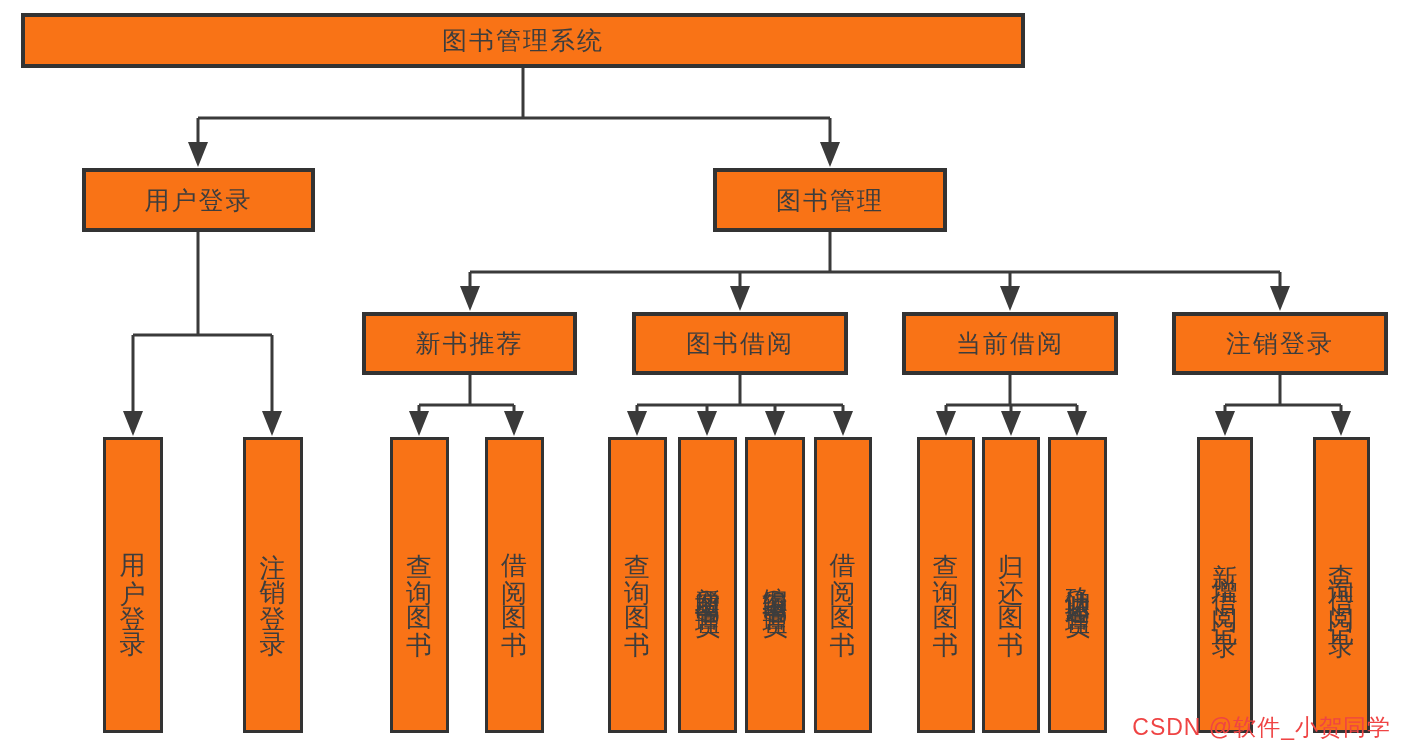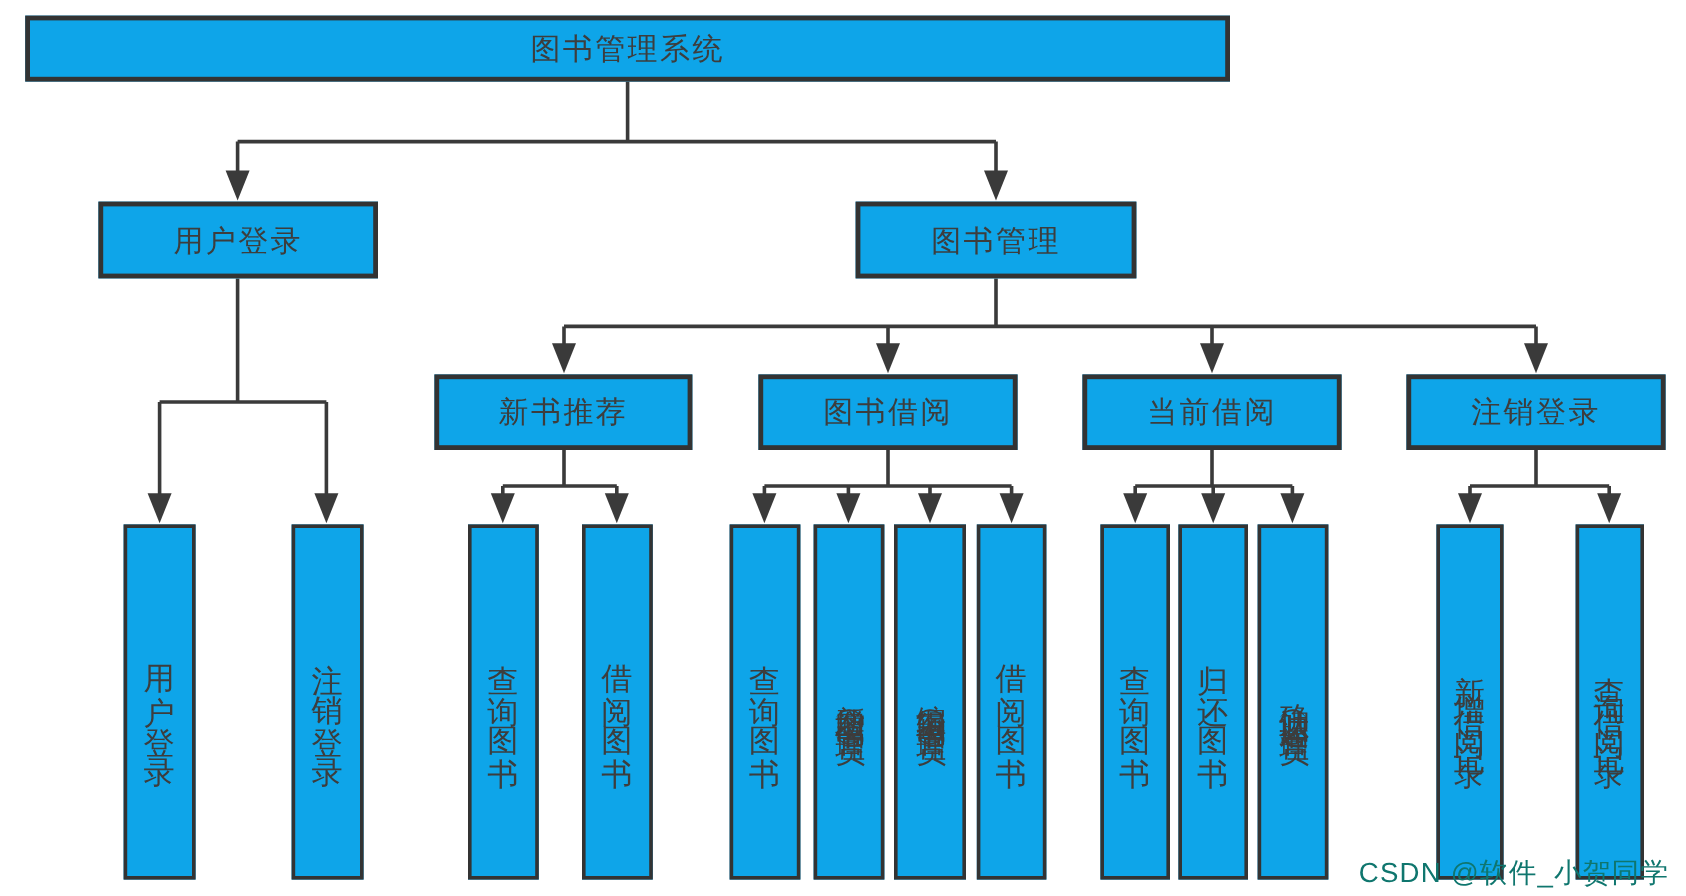--- a/index.html
+++ b/index.html
@@ -6,21 +6,21 @@
   .canvas{
     position:relative;
     width:1405px;height:747px;
     background:#ffffff;
     font-family:"Liberation Sans","DejaVu Sans",sans-serif;
     overflow:hidden;
   }
   svg.connectors{position:absolute;left:0;top:0;width:1405px;height:747px;}
   .box{
     position:absolute;
-    background:#0ea5e9;
+    background:#f97316;
     border:4px solid #333333;
     box-sizing:border-box;
     display:flex;align-items:center;justify-content:center;
     color:#3d3d3d;
   }
   .hbox{font-size:25px;letter-spacing:2px;}
   .vbox{border-width:3px;}
   .vlabel{
     writing-mode:vertical-lr;
     text-orientation:mixed;
@@ -29,21 +29,21 @@
     white-space:nowrap;
     color:#3d3d3d;
   }
   .ls-wide .vlabel{letter-spacing:26px;}
   .ls-mid  .vlabel{letter-spacing:14px;}
   .ls-tight .vlabel{letter-spacing:4px;font-size:25px;}
   .watermark{
     position:absolute;
     top:712px;right:14px;
     font-size:23px;
-    color:#0f766e;
+    color:#ef4444;
     letter-spacing:1px;
   }
 </style>
 </head>
 <body>
 
 <div class="canvas">
 
   <svg class="connectors" viewBox="0 0 1405 747" xmlns="http://www.w3.org/2000/svg">
     <g stroke="#3a3a3a" stroke-width="3" fill="none">

